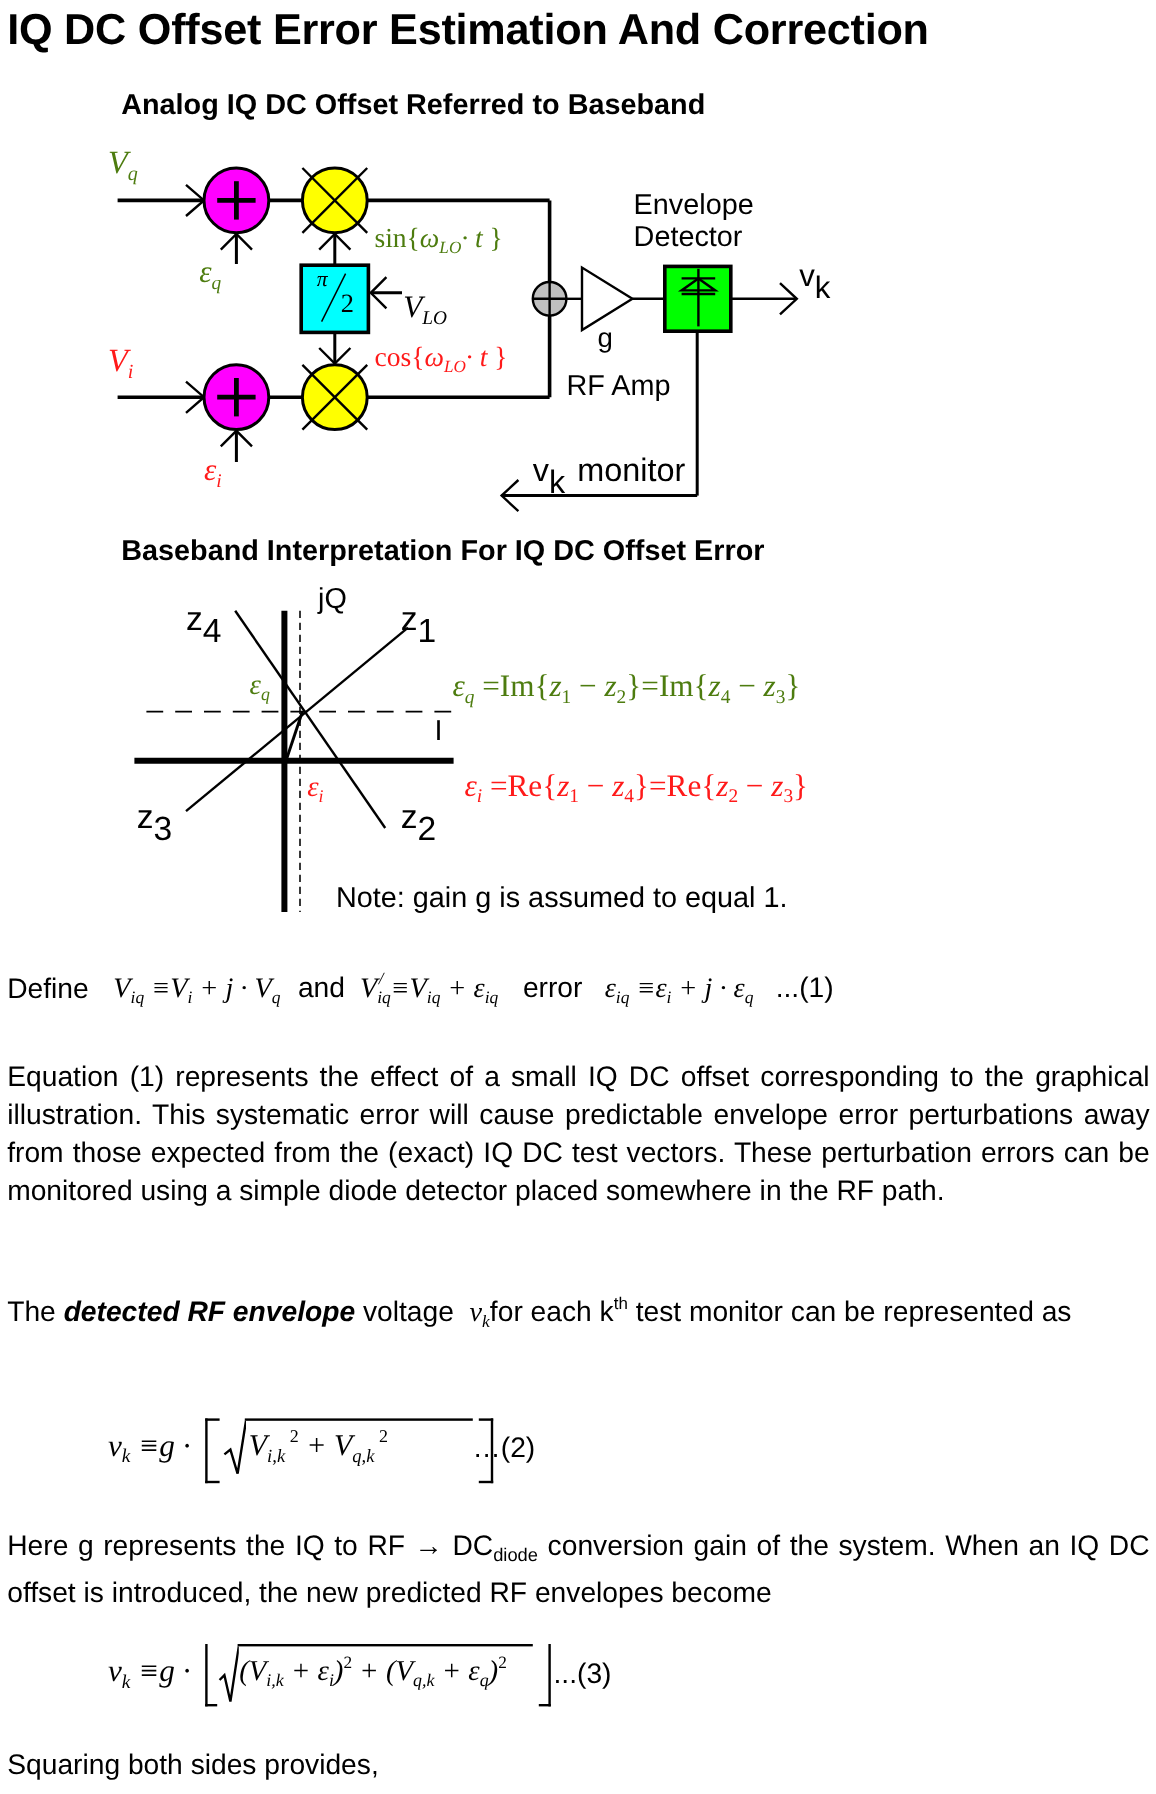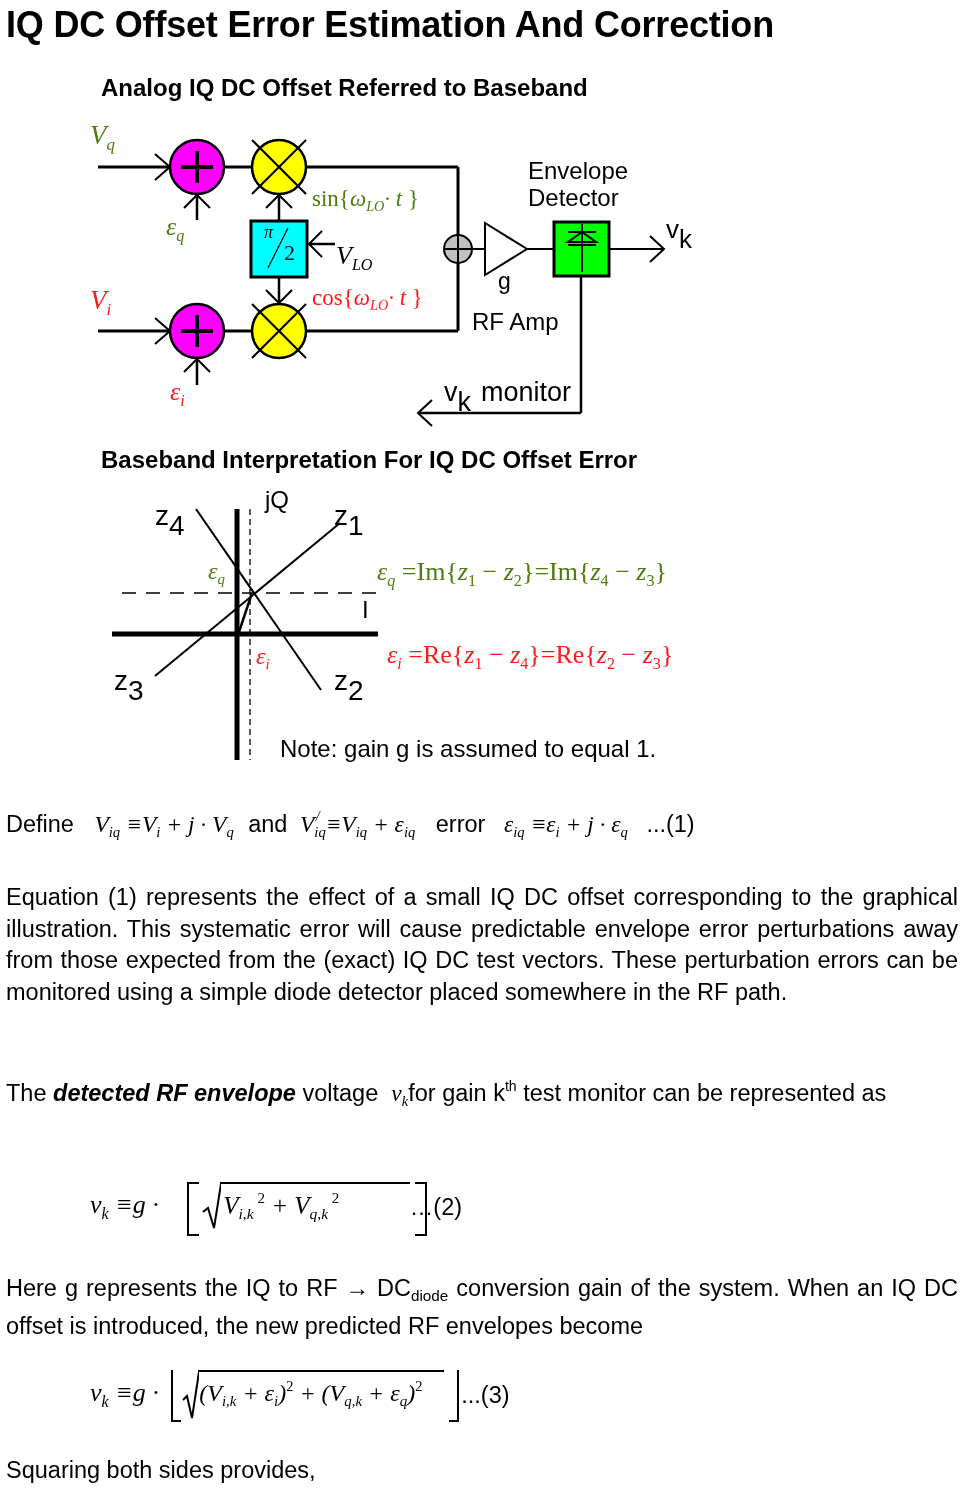--- a/index.html
+++ b/index.html
@@ -162,27 +162,27 @@
   <span class="math" style="margin-left:12px;">ε<span class="sub">iq</span> ≡ε<span class="sub">i</span> + j · ε<span class="sub">q</span></span>
   <span style="margin-left:12px;">...(1)</span>
 </div>
 
 <div class="abs para" style="top:882px;">Equation (1) represents the effect of a small IQ DC offset corresponding to the graphical illustration. This systematic error will cause predictable envelope error perturbations away from those expected from the (exact) IQ DC test vectors. These perturbation errors can be monitored using a simple diode detector placed somewhere in the RF path.</div>
 
 <div class="abs para" style="top:1071px;">
   <span>The</span>
   <span class="bold-it">detected RF envelope</span>
   <span>voltage</span>&nbsp;
-  <span class="math">v<span class="sub">k</span></span><span>for gain k</span><span class="sup">th</span>
+  <span class="math">v<span class="sub">k</span></span><span>for each k</span><span class="sup">th</span>
   <span>test monitor can be represented as</span>
 </div>
 
 <div class="abs eqline" style="left:90px; top:1180px; height:60px;">
   <span class="math" style="font-size:26px;">v<span class="sub">k</span> ≡g ·</span>
-  <span style="display:inline-block; position:relative; vertical-align:middle; height:54px; width:216px; margin-left:22px;">
+  <span style="display:inline-block; position:relative; vertical-align:middle; height:54px; width:216px; margin-left:6px;">
     <span style="position:absolute; left:0; top:2px; width:10px; height:50px; border:2px solid #000; border-right:none;"></span>
     <svg style="position:absolute; left:14px; top:2px;" width="20" height="50">
         <polyline points="2,30 7,26 13,46 20,2" fill="none" stroke="#000" stroke-width="2"></polyline>
       </svg>
     <span style="position:absolute; left:33px; top:2px; width:190px; border-top:2px solid #000;"></span>
     <span class="math" style="position:absolute; left:36px; top:10px; font-size:25px;">V<span class="sub">i,k</span><span class="sup" style="font-style:normal;">&nbsp;2</span> + V<span class="sub">q,k</span><span class="sup" style="font-style:normal;">&nbsp;2</span></span>
     <span style="position:absolute; left:228px; top:2px; width:10px; height:50px; border:2px solid #000; border-left:none;"></span>
   </span>
   <span style="vertical-align:middle;">…(2)</span>
 </div>

